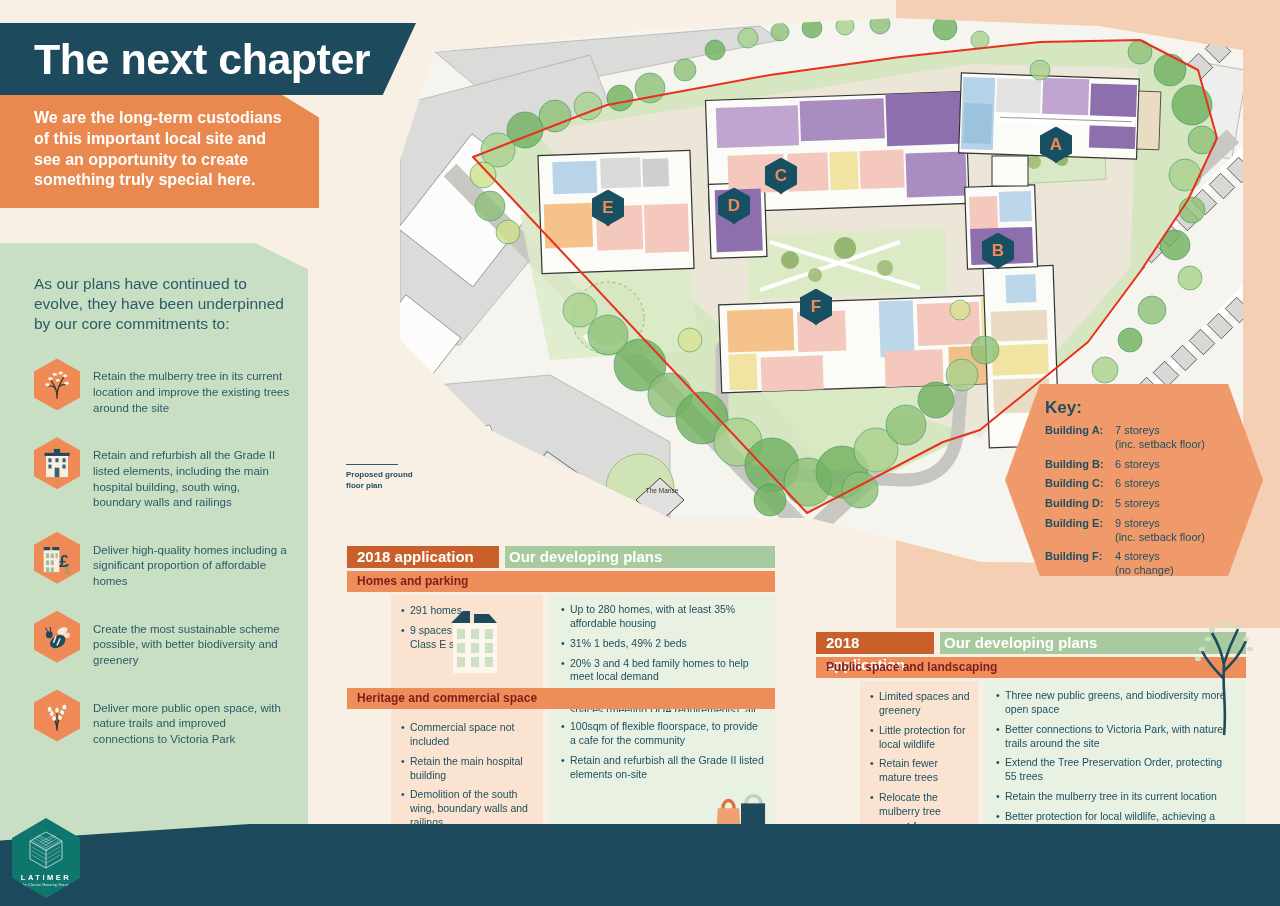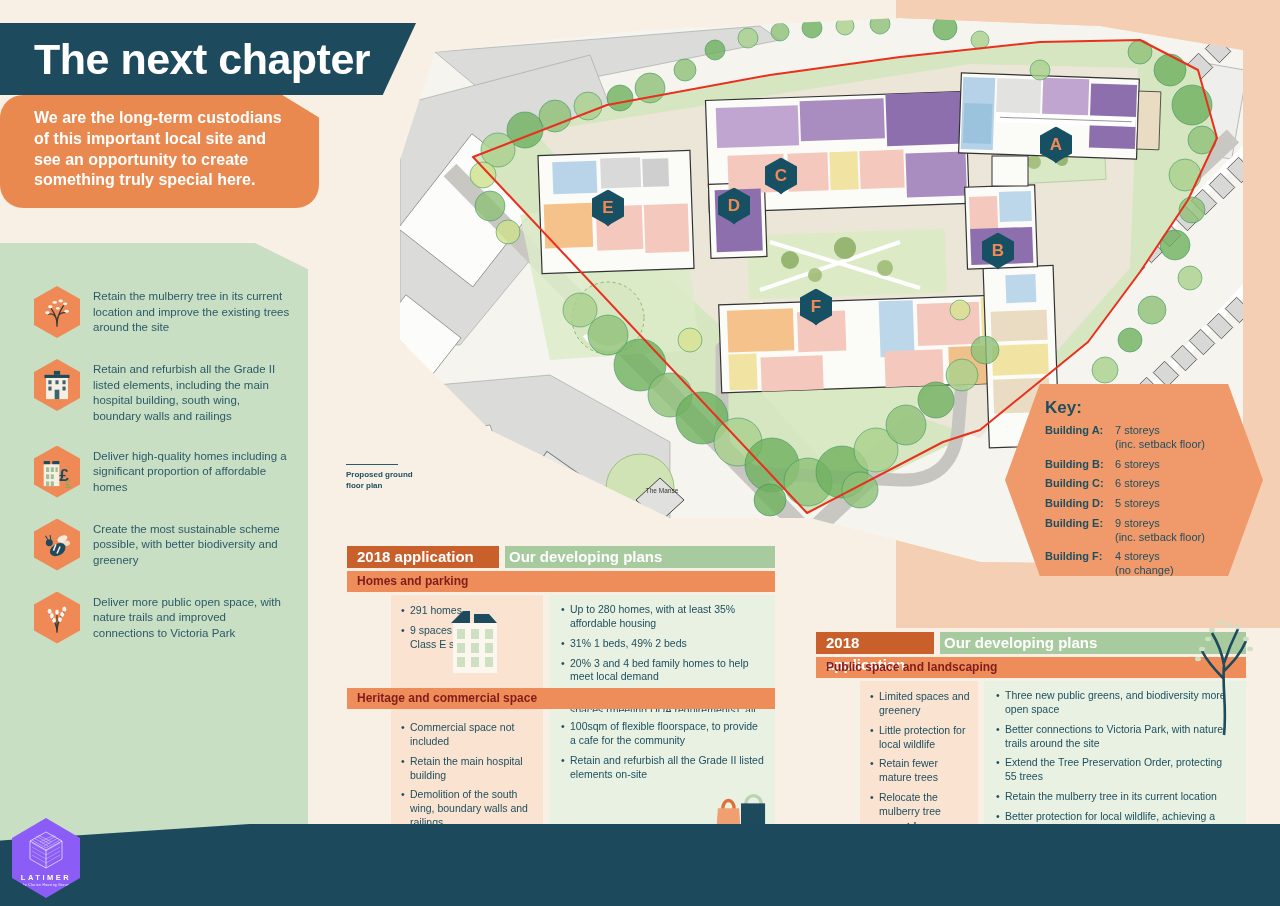--- a/index.html
+++ b/index.html
@@ -11,34 +11,34 @@
   .peach-block{left:896px;top:0;width:384px;height:628px;background:#f5cfb4;}
 
   
   .header-banner{left:0;top:23px;width:416px;height:72px;background:#1d4a5c;
     clip-path:polygon(0 0,100% 0,92% 100%,0 100%);display:flex;align-items:center;}
   .header-banner h1{margin:0 8px 0 34px;color:#fff;font-size:43px;font-weight:bold;letter-spacing:-.5px;}
 
   .quote-box{left:0;top:95px;width:319px;height:113px;background:#e9894f;
     clip-path:polygon(0 0,88.5% 0,100% 20%,100% 100%,0 100%);
     color:#fff;font-weight:bold;font-size:16px;line-height:1.3;
-    box-sizing:border-box;padding:13px 26px 0 34px;border-radius:23px;}
+    box-sizing:border-box;padding:13px 26px 0 34px;}
 
   
   .left-panel{left:0;top:243px;width:308px;height:597px;background:#c9dfc4;
     clip-path:polygon(0 0,82.8% 0,100% 4.4%,100% 100%,0 100%);
     box-sizing:border-box;padding:19px 18px 0 34px;}
   .intro-bold{color:#1d4f5f;font-weight:bold;font-size:15.5px;line-height:1.3;width:252px;}
   .intro{color:#2b5a68;font-size:15.5px;line-height:1.3;width:252px;margin-top:12px;}
   .commitments{margin-top:24px;}
   .commit{display:flex;gap:13px;margin-bottom:21px;align-items:flex-start;}
   .hex-icon{width:46px;height:52px;flex:0 0 46px;background:#ef8a57;
     clip-path:polygon(50% 0,100% 25%,100% 75%,50% 100%,0 75%,0 25%);
     display:flex;align-items:center;justify-content:center;}
-  .commit-text{color:#2b5a68;font-size:11.5px;line-height:1.36;width:198px;padding-top:3px;}
+  .commit-text{color:#2b5a68;font-size:11.5px;line-height:1.36;width:198px;padding-top:3px;margin-top:8px;}
 
   
   .map-svg{left:340px;top:10px;width:940px;height:620px;}
   .badge{width:32px;height:36px;transform:translate(-50%,-54%);}
   .badge-hex{width:32px;height:36px;background:#174f63;
     clip-path:polygon(50% 0,100% 25%,100% 75%,50% 100%,0 75%,0 25%);
     display:flex;align-items:center;justify-content:center;
     color:#ef8a57;font-weight:bold;font-size:17px;}
   .badge-tip{position:absolute;left:50%;bottom:-7px;transform:translateX(-50%);
     width:0;height:0;border:6px solid transparent;border-top-color:#174f63;}
@@ -83,21 +83,21 @@
   .tbl3 .tbody .tcell{min-height:140px;}
   .tbl1 .tcell-left li{max-width:100px;}
   .apartment-pos{position:absolute;left:104px;top:14px;}
   .bags-pos{position:absolute;right:6px;bottom:2px;}
   .tree-pos{position:absolute;right:-10px;top:-64px;z-index:3;}
   .bee-pos{position:absolute;left:42px;bottom:-6px;}
 
   
   .bottom-bar{left:0;top:824px;width:1280px;height:82px;background:#1c4a5c;
     clip-path:polygon(0 20%,19.5% 0,100% 0,100% 100%,0 100%);}
-  .logo{left:12px;top:818px;width:68px;height:80px;background:#8b5cf6;
+  .logo{left:12px;top:818px;width:68px;height:80px;background:#0f766e;
     clip-path:polygon(50% 0,100% 25%,100% 75%,50% 100%,0 75%,0 25%);
     display:flex;flex-direction:column;align-items:center;justify-content:center;}
   .logo-brand{color:#fff;font-size:7.5px;letter-spacing:2.5px;font-weight:bold;margin-top:3px;}
   .logo-sub{color:#fff;font-size:3.2px;letter-spacing:.4px;margin-top:1px;}
 </style>
 </head>
 <body>
 
 <div class="abs peach-block"></div>
 
@@ -343,20 +343,21 @@
 
 <div class="abs header-banner">
   <h1>The next chapter</h1>
 </div>
 
 <div class="abs quote-box">
   <span>We are the long-term custodians of this important local site and see an opportunity to create something truly special here.</span>
 </div>
 
 <div class="abs left-panel">
+  <div class="intro">As our plans have continued to evolve, they have been underpinned by our core commitments to:</div>
   <div class="commitments">
     <div class="commit">
       <div class="hex-icon">
         <svg width="34" height="40" viewBox="0 0 46 52">
             <path d="M23,46 C23,34 21,30 15,21 M23,46 C23,32 26,27 32,17 M23,40 C22,31 18,27 11,29 M23,36 C25,28 30,26 35,27" stroke="#3a3a35" stroke-width="1.6" fill="none"></path>
             <g fill="#fdf6ee">
               <ellipse cx="14" cy="19" rx="3" ry="2"></ellipse>
               <ellipse cx="20" cy="13" rx="3" ry="2"></ellipse>
               <ellipse cx="28" cy="11" rx="3" ry="2"></ellipse>
               <ellipse cx="34" cy="15" rx="3" ry="2"></ellipse>

